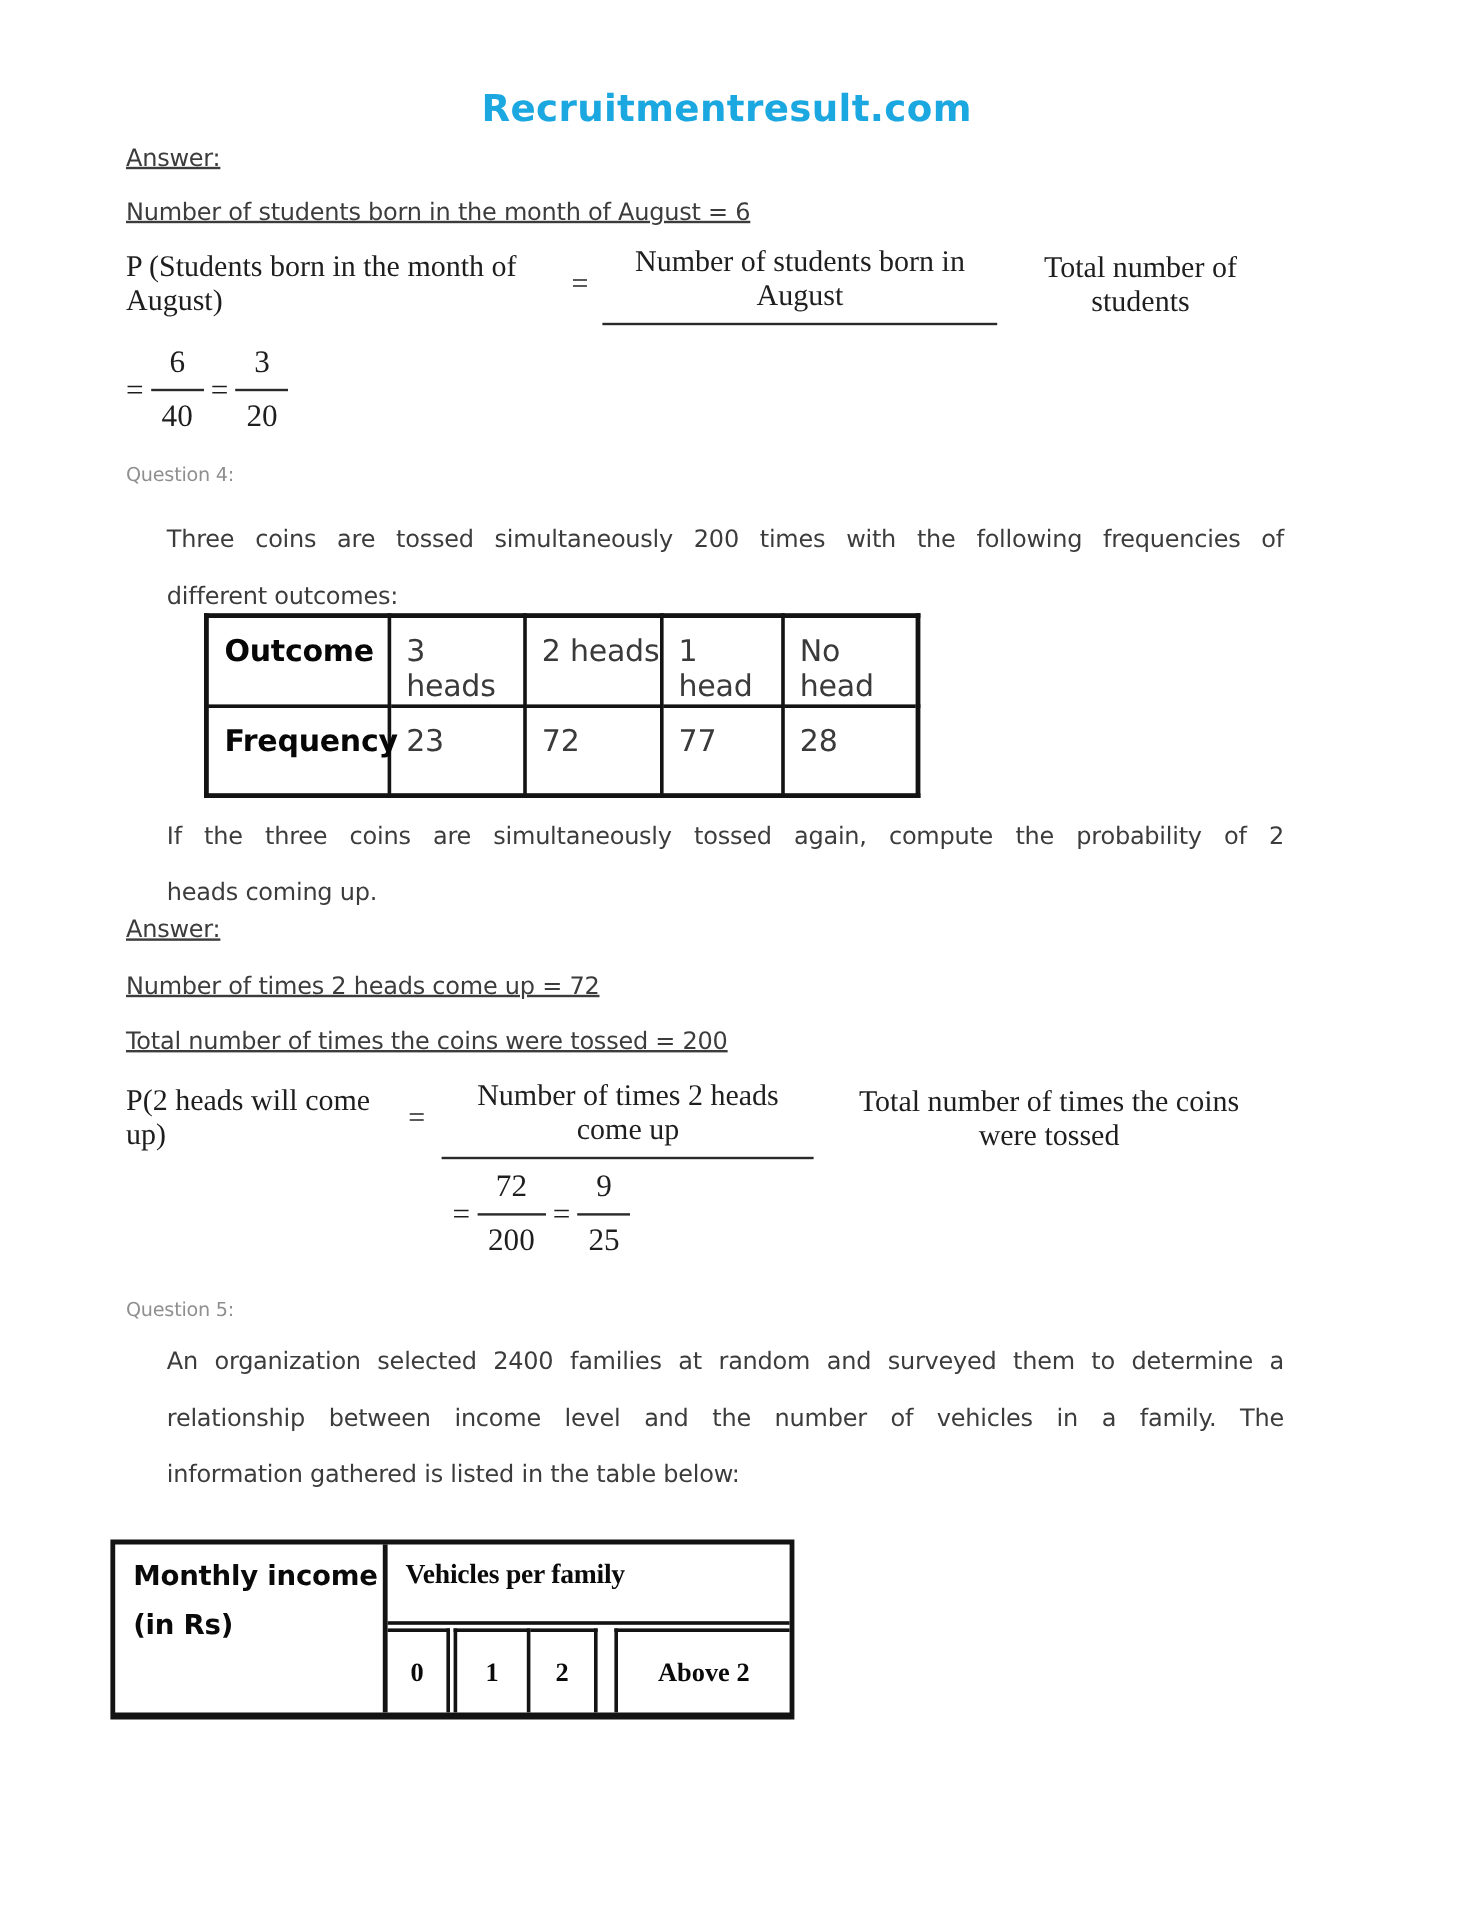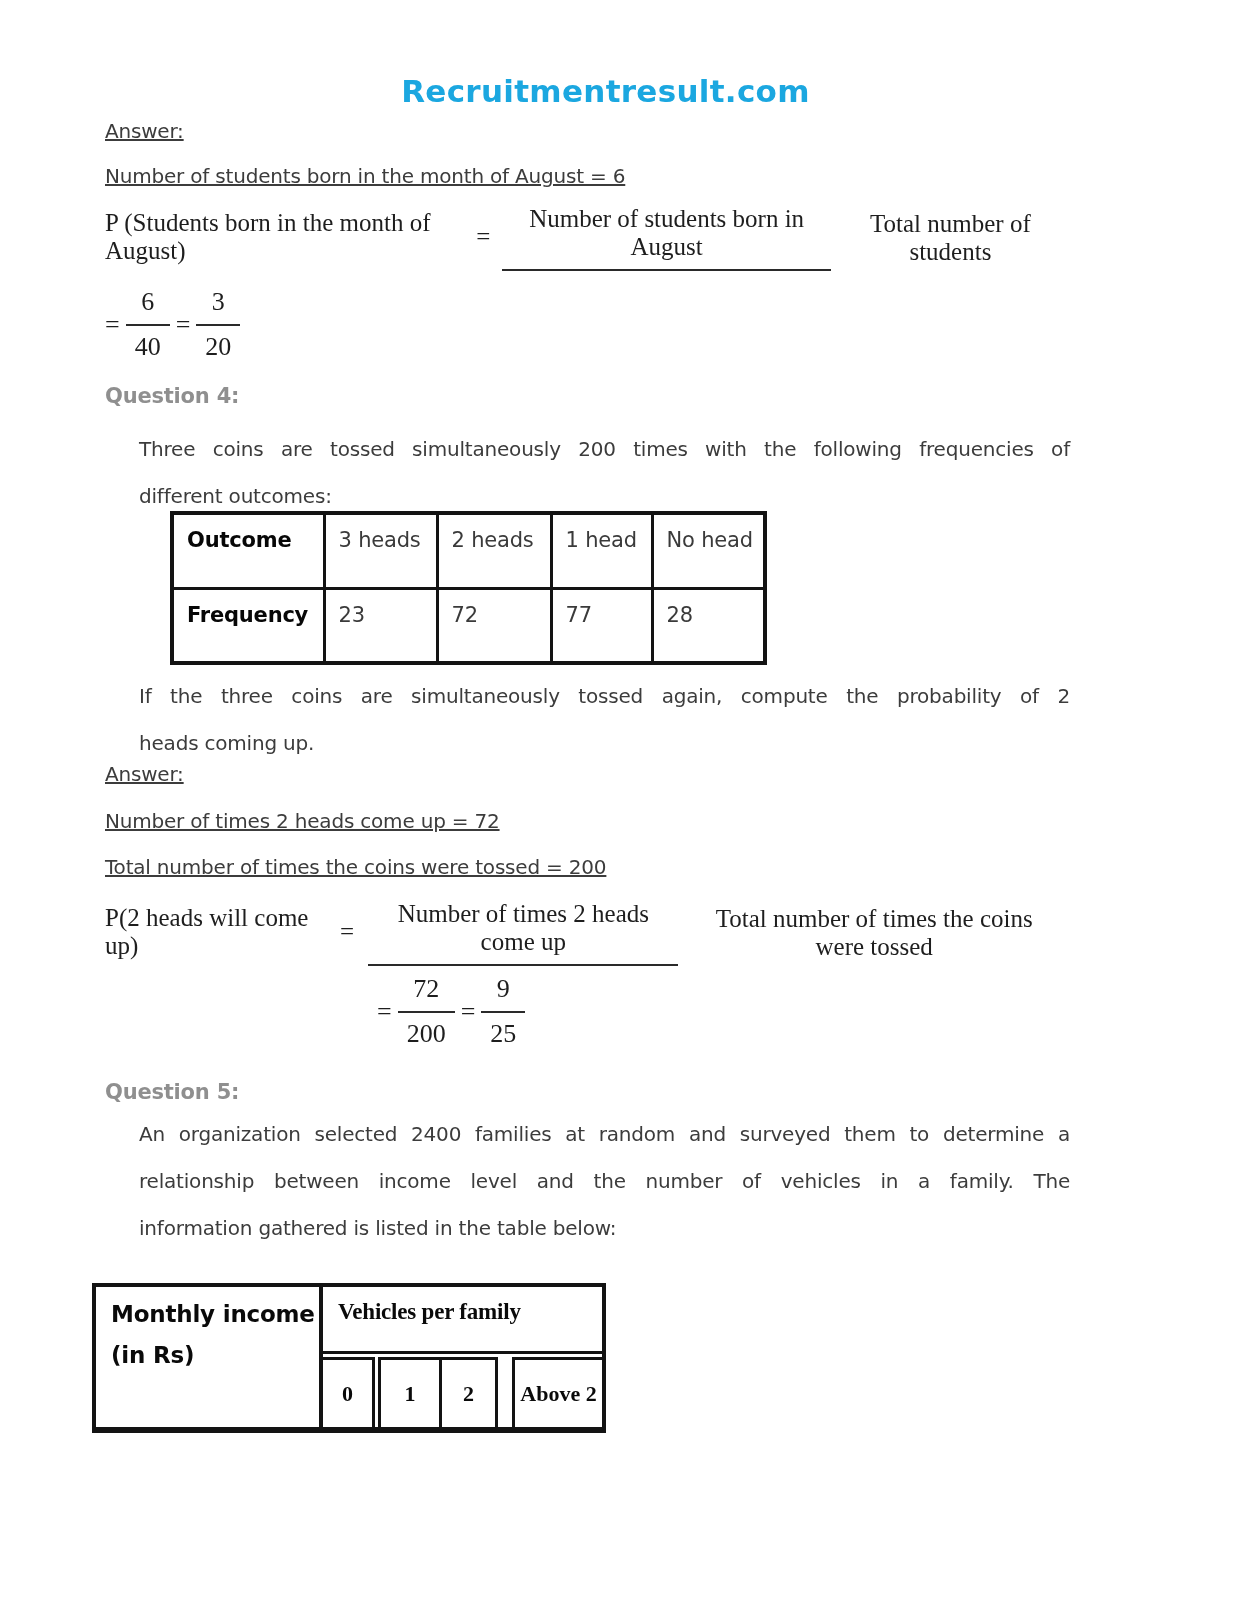--- a/index.html
+++ b/index.html
@@ -14,21 +14,21 @@
     color:var(--brand,#1ba7e0);letter-spacing:.3px;
   }
 
   .line{margin:0;font-size:20px;line-height:26px;letter-spacing:-.2px;text-decoration:underline;}
   .ans{margin-top:8px;}
   .mt19{margin-top:19px;}
   .mt20{margin-top:20px;}
   .mt21{margin-top:21px;}
   .ans2{margin-top:-6px;}
 
-  .qh{margin:0;font-size:21px;line-height:28px;font-weight:bold;color:var(--heading,#8f8f8f);letter-spacing:-.2px;}
+  .qh{margin:0;font-size:16px;line-height:28px;font-weight:normal;color:var(--heading,#8f8f8f);letter-spacing:-.2px;}
   .q4h{margin-top:20px;}
   .q5h{margin-top:29px;}
 
   .para{font-size:20px;letter-spacing:-.2px;margin-left:34px;}
   .para > div{line-height:47px;}
   .jl{text-align:justify;text-align-last:justify;}
   .p1{margin-top:16px;}
   .p2{margin-top:8px;}
   .p5{margin-top:5px;}
 
@@ -52,29 +52,29 @@
   .frac .fnum{padding:0 9px 7px;border-bottom:2px solid #2a2a2a;}
   .frac .fden{padding:6px 9px 0;}
 
   
   .t1{
     border-collapse:collapse;table-layout:fixed;width:593px;
     margin:-9px 0 0 65px;
   }
   .t1 td{
     border:3px solid var(--border,#131313);height:75px;vertical-align:top;
-    padding:13px 0 0 13px;font-size:21px;color:#3a3a3a;box-sizing:border-box;
+    padding:13px 0 0 13px;font-size:25px;color:#3a3a3a;box-sizing:border-box;
     letter-spacing:-.2px;
   }
   .t1{border:4px solid var(--border,#131313);}
   .t1 .b{font-weight:bold;color:#070707;}
 
   
   .t2{
-    display:flex;width:514px;height:150px;box-sizing:border-box;
+    display:flex;width:570px;height:150px;box-sizing:border-box;
     border:4px solid var(--border,#131313);border-bottom-width:6px;
     margin:31px 0 0 -13px;
     font-weight:bold;color:#0a0a0a;
   }
   .t2l{width:227px;box-sizing:border-box;border-right:4px solid var(--border,#131313);
        padding:12px 0 0 15px;font-size:23px;}
   .t2l div{line-height:30px;letter-spacing:-.2px;}
   .t2l2{margin-top:11px;}
   .t2r{flex:1;display:flex;flex-direction:column;font-family:Liberation Serif, serif;}
   .t2vh{height:67px;box-sizing:border-box;border-bottom:3px solid var(--border,#131313);

